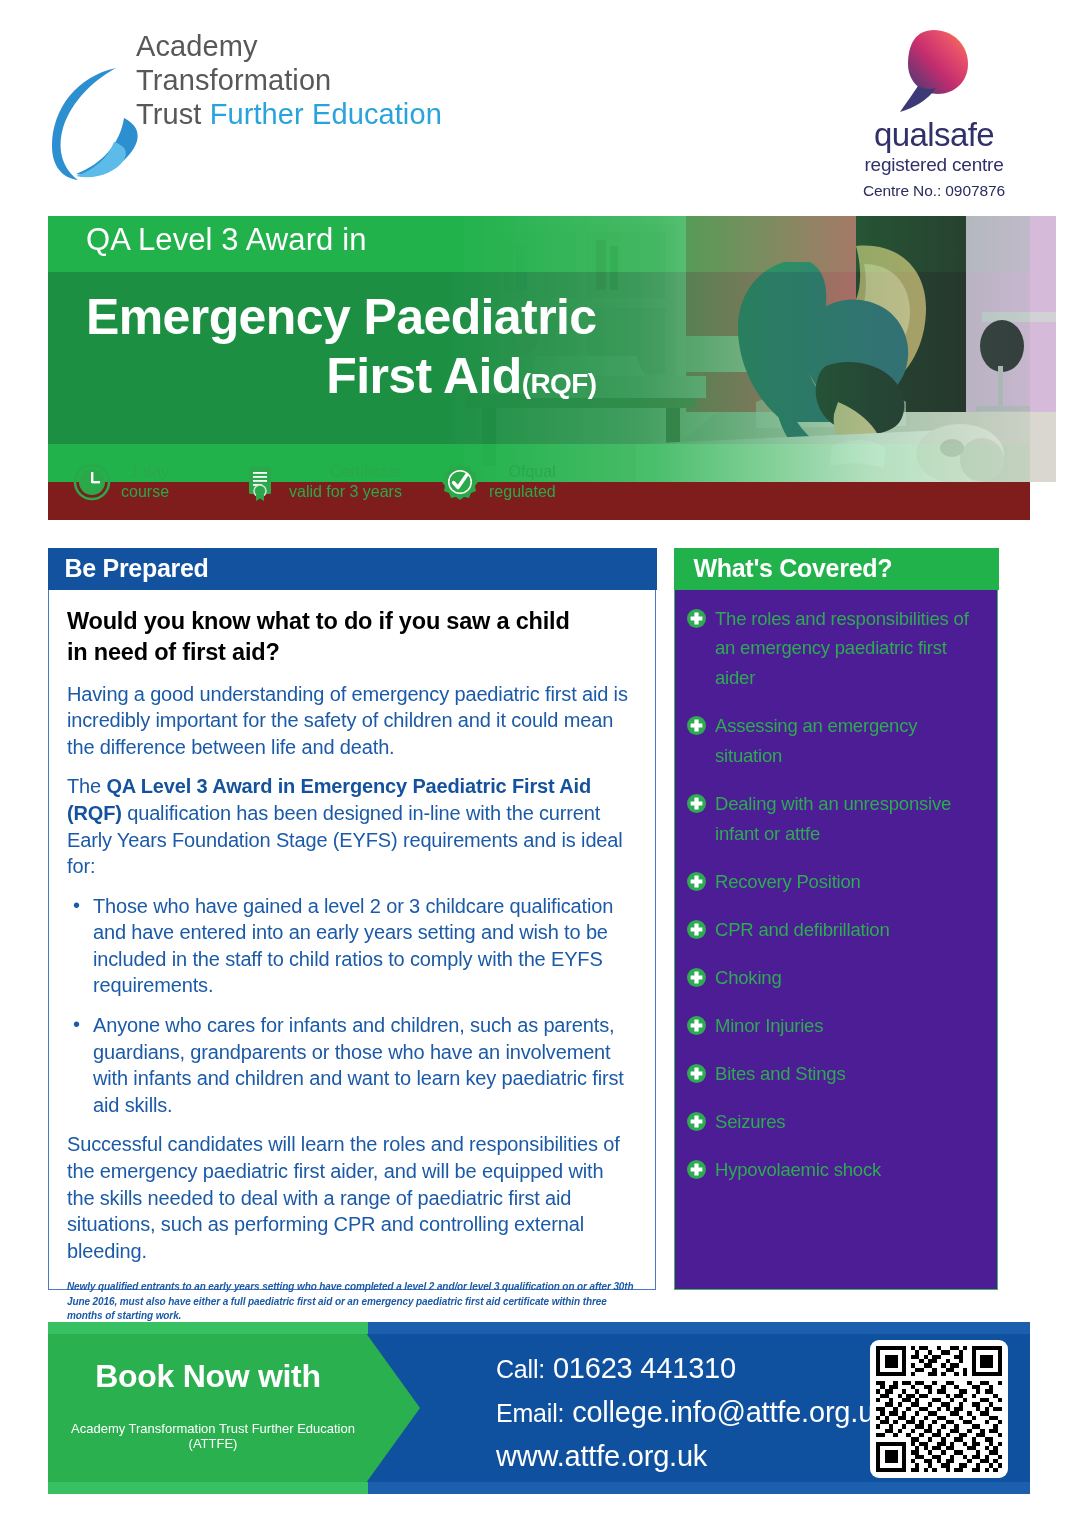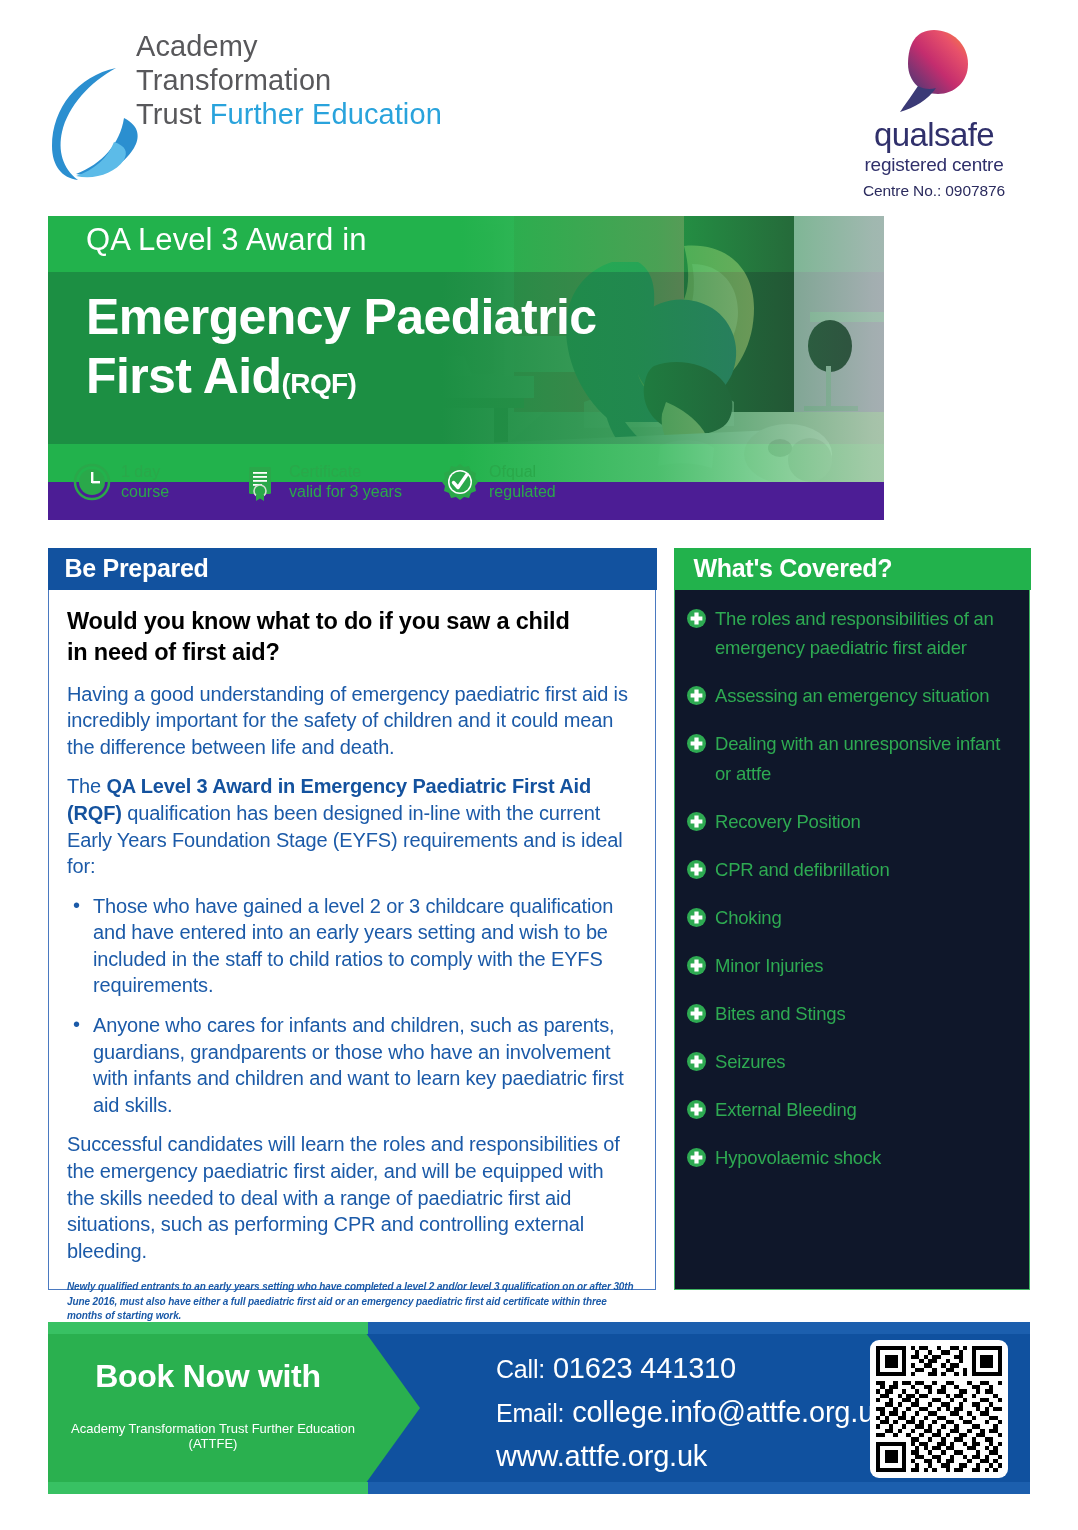--- a/index.html
+++ b/index.html
@@ -83,23 +83,24 @@
     color: #2b2b5e;
     margin-top: 6px;
     letter-spacing: -0.1px;
   }
 
   
   .banner {
     position: absolute;
     left: 48px;
     top: 216px;
-    width: 836px;
+    width: 1008px;
     height: 304px;
     overflow: hidden;
+    text-align: right;
   }
   .banner-photo {
     position: absolute;
     right: 0; top: 0;
     width: 670px;
     height: 266px;
     overflow: hidden;
     background: #cfc7c2;
   }
   .banner-overlay {
@@ -144,21 +145,21 @@
   }
   .banner-rqf {
     font-size: 28px;
     font-weight: bold;
   }
 
   .banner-feats {
     position: absolute;
     left: 0; top: 266px;
     width: 982px; height: 38px;
-    background: #4c1d95;
+    background: #7f1d1d;
   }
   .feat {
     position: absolute;
     top: -20px;
     display: flex;
     align-items: center;
     gap: 9px;
   }
   .feat-1 { left: 24px; }
   .feat-2 { left: 192px; }
@@ -243,24 +244,24 @@
     color: #1b5aa8;
     margin-top: 16px;
     letter-spacing: -0.1px;
   }
 
   
   .right-panel {
     position: absolute;
     left: 674px;
     top: 548px;
-    width: 356px;
+    width: 324px;
     height: 742px;
     border: 1.5px solid #3fb360;
-    background: #0f172a;
+    background: #4c1d95;
     box-sizing: border-box;
   }
   .rp-head {
     height: 42px;
     background: #22b24c;
     display: flex;
     align-items: center;
     padding-left: 20px;
     margin: -1.5px -1.5px 0 -1.5px;
   }
@@ -632,27 +633,20 @@
     </div>
 
     <div class="rp-item">
       <svg class="cross-ico" width="19" height="19" viewBox="0 0 19 19">
         <circle cx="9.5" cy="9.5" r="9.5" fill="#2eaa52"></circle>
         <path d="M7.4 3.6 h4.2 v3.8 h3.8 v4.2 h-3.8 v3.8 h-4.2 v-3.8 h-3.8 v-4.2 h3.8 z" fill="#ffffff"></path>
       </svg>
       <span class="rp-item-txt">Seizures</span>
     </div>
 
-    <div class="rp-item">
-      <svg class="cross-ico" width="19" height="19" viewBox="0 0 19 19">
-        <circle cx="9.5" cy="9.5" r="9.5" fill="#2eaa52"></circle>
-        <path d="M7.4 3.6 h4.2 v3.8 h3.8 v4.2 h-3.8 v3.8 h-4.2 v-3.8 h-3.8 v-4.2 h3.8 z" fill="#ffffff"></path>
-      </svg>
-      <span class="rp-item-txt">External Bleeding</span>
-    </div>
 
     <div class="rp-item">
       <svg class="cross-ico" width="19" height="19" viewBox="0 0 19 19">
         <circle cx="9.5" cy="9.5" r="9.5" fill="#2eaa52"></circle>
         <path d="M7.4 3.6 h4.2 v3.8 h3.8 v4.2 h-3.8 v3.8 h-4.2 v-3.8 h-3.8 v-4.2 h3.8 z" fill="#ffffff"></path>
       </svg>
       <span class="rp-item-txt">Hypovolaemic shock</span>
     </div>
 
   </div>

